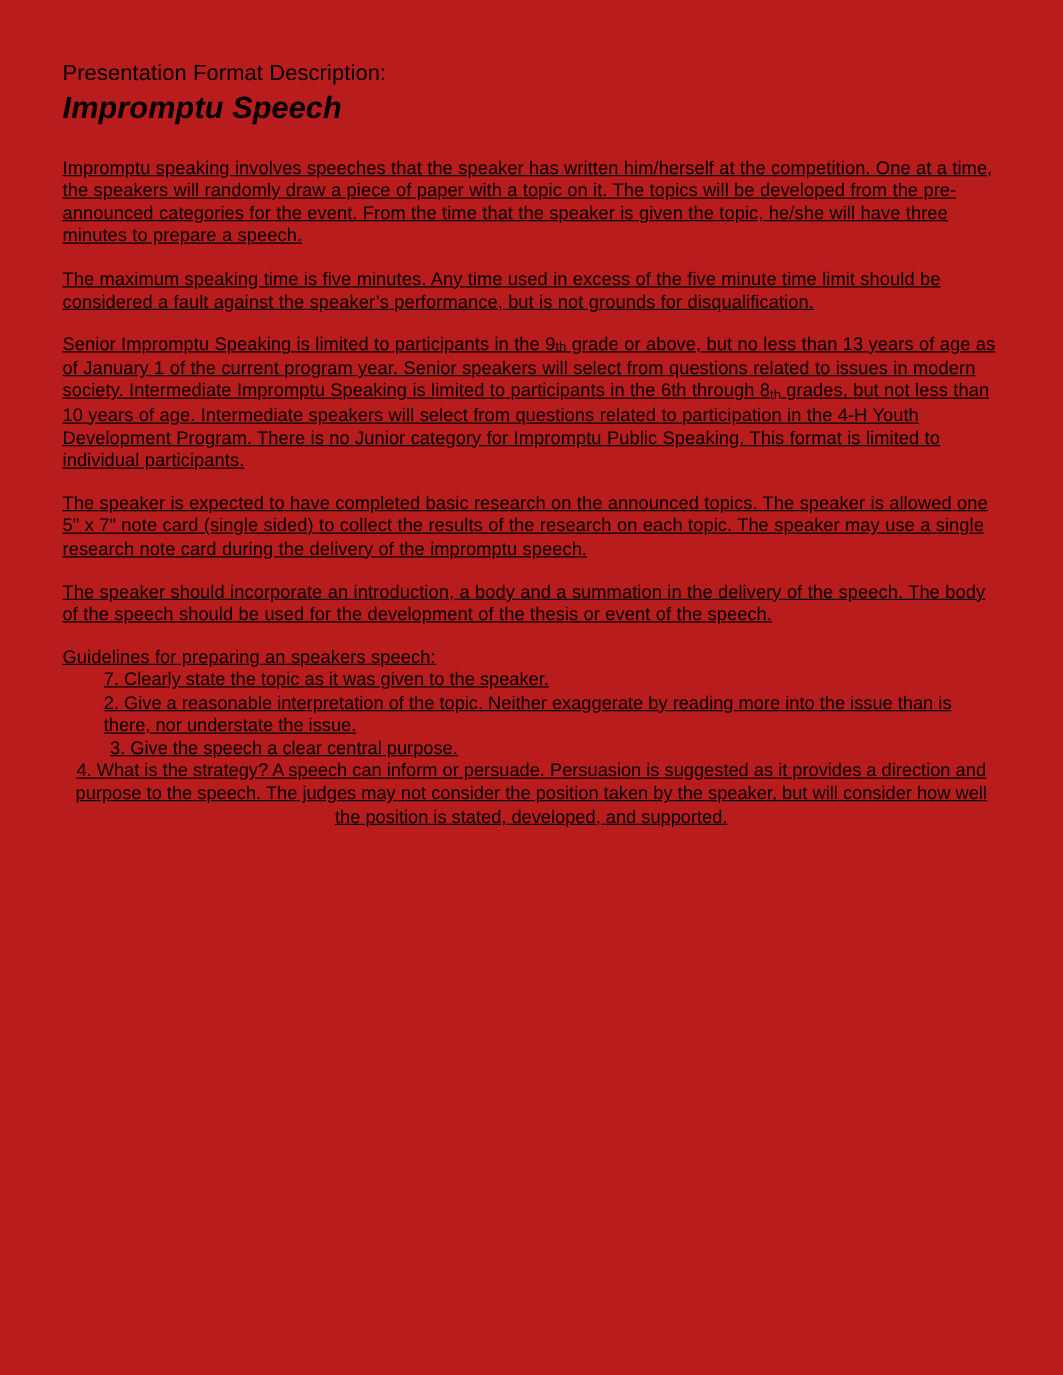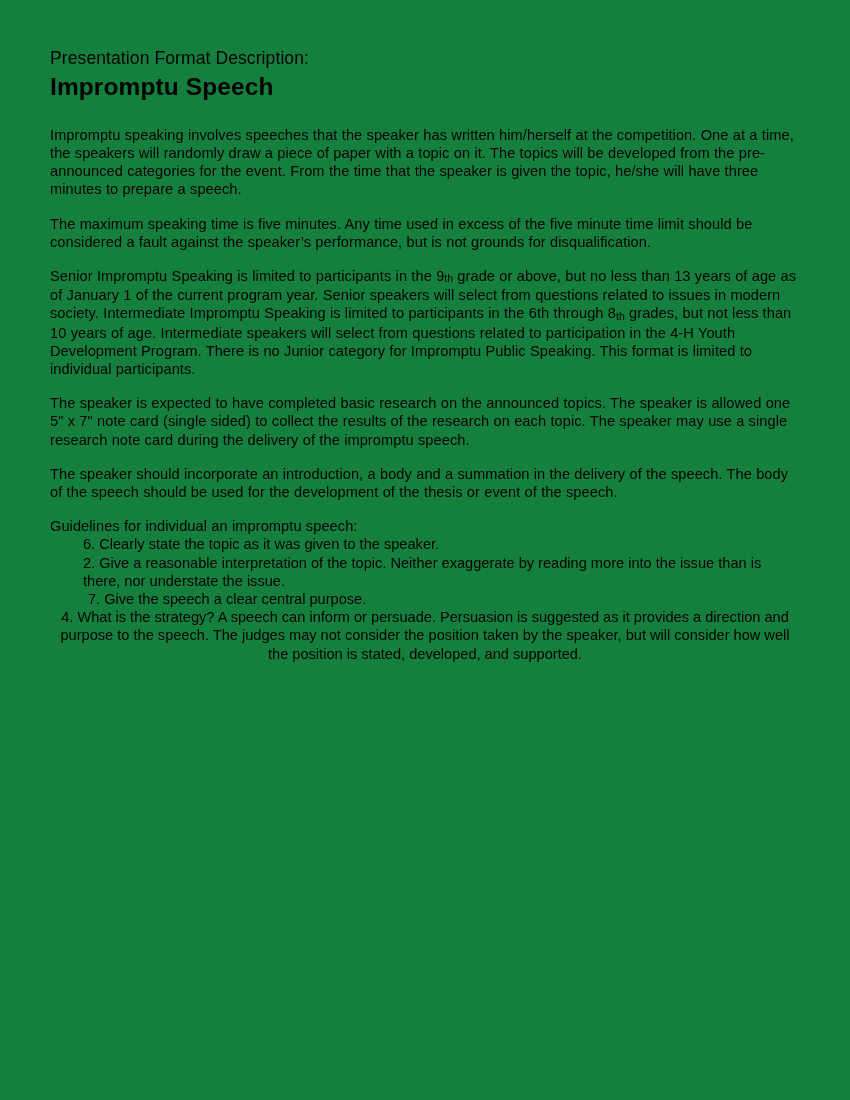--- a/index.html
+++ b/index.html
@@ -11,41 +11,43 @@
     width: 850px;
     height: 1100px;
     font-family: "Liberation Sans", sans-serif;
     color: #000000;
     -webkit-font-smoothing: antialiased;
   }
   .page {
     position: relative;
     width: 850px;
     height: 1100px;
-    background: #15803d;
+    background: #b91c1c;
     box-sizing: border-box;
     padding: 48px 50px 0 50px;
   }
   .doc-kicker {
     font-size: 17.5px;
     line-height: 1.25;
     font-weight: 400;
     letter-spacing: 0.1px;
     margin: 0 0 2px 0;
   }
   .doc-title {
     font-size: 24.5px;
     line-height: 1.22;
     font-weight: bold;
     letter-spacing: 0.1px;
     margin: 0;
+    font-style: italic;
   }
   .body-block {
     margin-top: 24px;
     width: 750px;
+    text-decoration: underline;
   }
   .para {
     font-size: 14.6px;
     line-height: 18.2px;
     margin: 0;
     text-align: left;
     letter-spacing: 0.005em;
     word-spacing: 0.01em;
   }
   .para + .para {
@@ -92,24 +94,24 @@
     <p class="para">The maximum speaking time is five minutes. Any time used in excess of the five minute time limit should be considered a fault against the speaker’s performance, but is not grounds for disqualification.</p>
 
     <p class="para"><span>Senior Impromptu Speaking is limited to participants in the 9</span><sub class="ord">th</sub><span> grade or above, but no less than 13 years of age as of January 1 of the current program year. Senior speakers will select from questions related to issues in modern society. Intermediate Impromptu Speaking is limited to participants in the 6th through 8</span><sub class="ord">th</sub><span> grades, but not less than 10 years of age. Intermediate speakers will select from questions related to participation in the 4-H Youth Development Program. There is no Junior category for Impromptu Public Speaking. This format is limited to individual participants.</span></p>
 
     <p class="para">The speaker is expected to have completed basic research on the announced topics. The speaker is allowed one 5" x 7" note card (single sided) to collect the results of the research on each topic. The speaker may use a single research note card during the delivery of the impromptu speech.</p>
 
 
     <p class="para">The speaker should incorporate an introduction, a body and a summation in the delivery of the speech. The body of the speech should be used for the development of the thesis or event of the speech.</p>
 
 
-    <p class="para">Guidelines for individual an impromptu speech:</p>
+    <p class="para">Guidelines for preparing an speakers speech:</p>
 
-    <p class="list-item">6. Clearly state the topic as it was given to the speaker.</p>
+    <p class="list-item">7. Clearly state the topic as it was given to the speaker.</p>
 
     <p class="list-item">2. Give a reasonable interpretation of the topic. Neither exaggerate by reading more into the issue than is there, nor understate the issue.</p>
 
-    <p class="list-item indent-extra">7. Give the speech a clear central purpose.</p>
+    <p class="list-item indent-extra">3. Give the speech a clear central purpose.</p>
 
     <p class="list-item-flush">4. What is the strategy? A speech can inform or persuade. Persuasion is suggested as it provides a direction and purpose to the speech. The judges may not consider the position taken by the speaker, but will consider how well the position is stated, developed, and supported.</p>
 
   </div>
 </div>
 
 </body></html>

